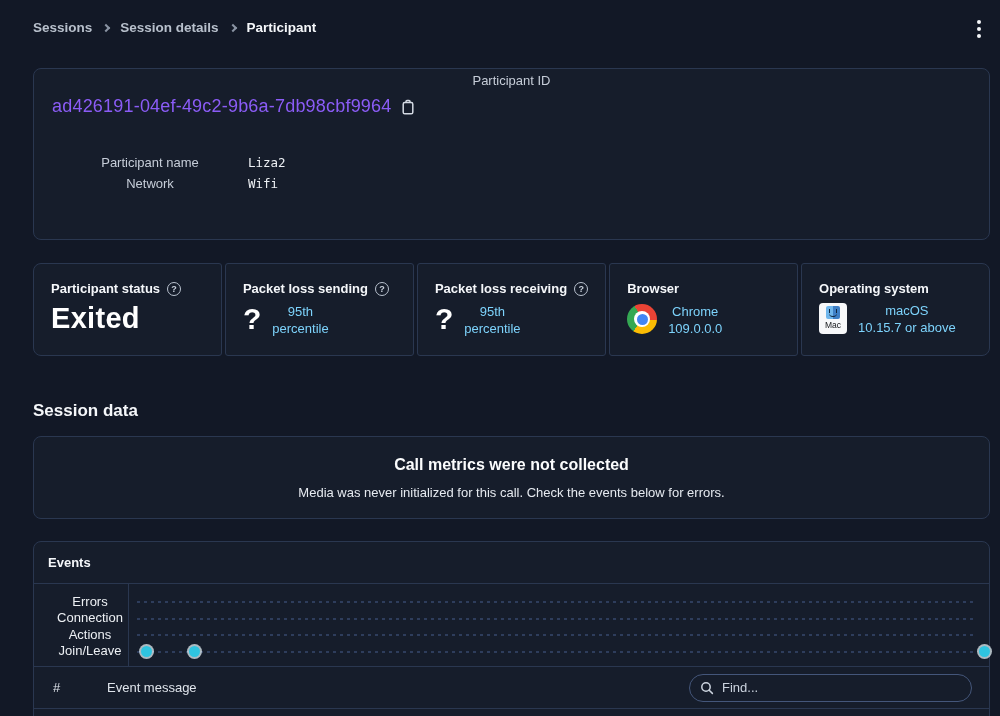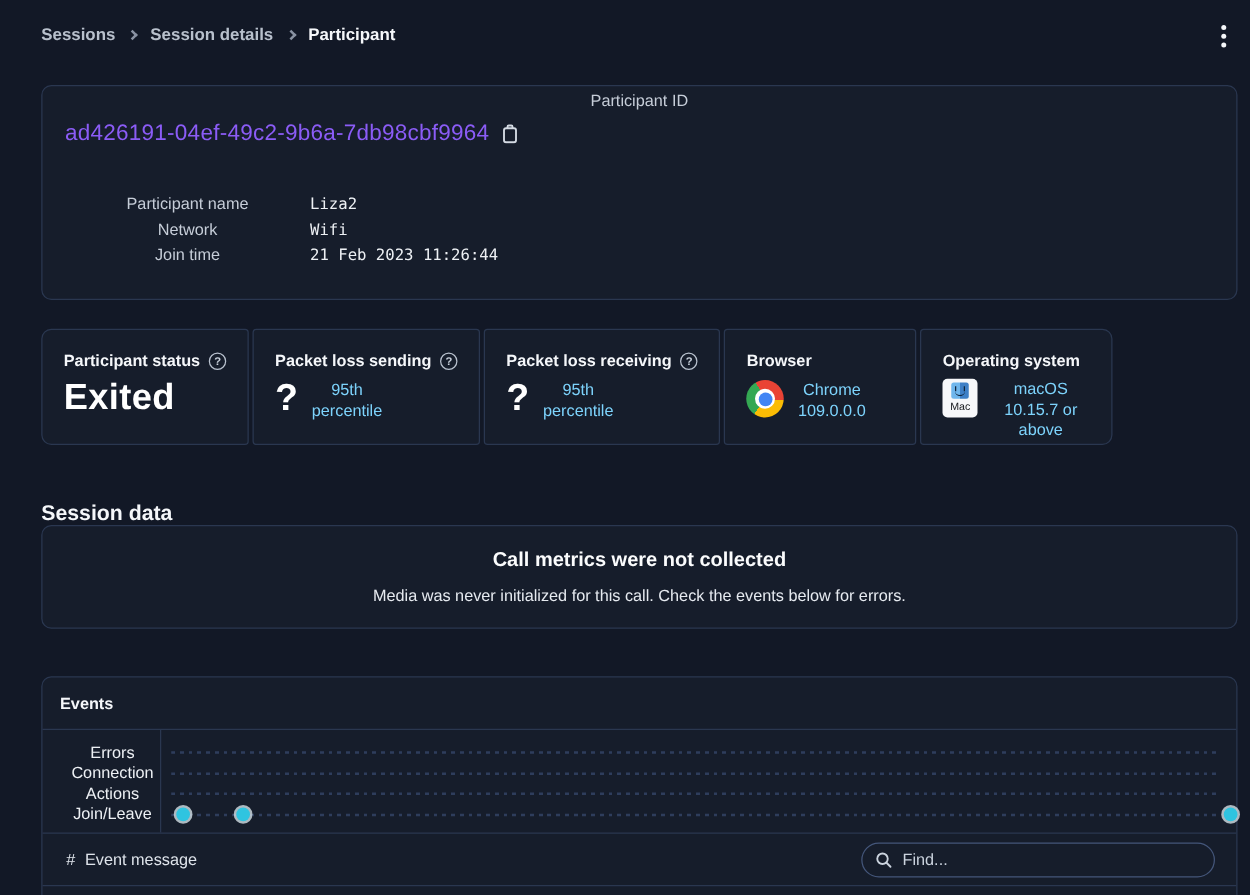--- a/index.html
+++ b/index.html
@@ -44,21 +44,21 @@
   .pid-row { display:flex; align-items:center; gap:10px; margin-top:8px; }
   .pid-value { font-size:18px; font-weight:400; letter-spacing:.2px; color:#8b5cf6; }
   .icon-btn { background:none; border:none; cursor:pointer; display:flex; align-items:center; padding:0; }
   .details { margin-top:35px; font-size:13px; }
   .detail-row { display:flex; height:20.8px; align-items:center; }
   .detail-row .dl { width:196px; color:#C6CDD8; }
   .detail-row .dv { font-family:"DejaVu Sans Mono", monospace; font-size:12.5px; color:#EDF0F4; }
 
   
   .status-row {
-    position:absolute; left:33px; top:263px; width:857px; height:93px;
+    position:absolute; left:33px; top:263px; width:957px; height:93px;
     display:flex; gap:3px;
   }
   .status-cell {
     flex:1 1 0;
     background:#161D2B;
     border:1px solid #2A3750;
     border-radius:3px;
     padding:17px 17px 0 17px;
   }
   .status-cell:first-child { border-radius:8px 3px 3px 8px; }
@@ -100,21 +100,21 @@
     border-left:1.5px solid #10253c; border-right:1.5px solid #10253c;
   }
   .mac-face::after {
     content:""; position:absolute; left:3px; right:3px; bottom:2px; height:4px;
     border-bottom:1.5px solid #10253c; border-radius:0 0 5px 5px;
   }
   .mac-text { font-size:8.5px; color:#16181C; line-height:12px; }
 
   
   .section-heading { position:absolute; left:33px; top:401px; font-size:17px; font-weight:700; color:#F5F7FA; }
-  .metrics-card { left:33px; top:420px; width:957px; height:83px; text-align:center; padding-top:19px; }
+  .metrics-card { left:33px; top:436px; width:957px; height:83px; text-align:center; padding-top:19px; }
   .metrics-title { font-size:16px; font-weight:700; color:#FBFCFD; }
   .metrics-body { margin-top:11px; font-size:13px; color:#E6EAF0; }
 
   
   .events-card { left:33px; top:541px; width:957px; height:210px; }
   .events-header {
     height:42px; display:flex; align-items:center; padding:0 14px;
     border-bottom:1px solid #2A3750;
     font-size:13px; font-weight:700; color:#F5F7FA;
   }
@@ -134,21 +134,21 @@
     background:#2FC4E0; box-shadow:0 0 0 2px rgba(224,238,243,.75);
     top:62px; cursor:pointer;
   }
   .event-dot.d1 { left:11.5px; } .event-dot.d2 { left:59.5px; } .event-dot.d3 { left:849.5px; }
 
   .table-header {
     height:42px; display:flex; align-items:center;
     border-bottom:1px solid #2A3750; font-size:13px; color:#DFE4EB;
   }
   .th-num { margin-left:19px; width:15px; }
-  .th-msg { }
+  .th-msg { margin-left:39px; }
   .find-wrap {
     margin-left:auto; margin-right:17px;
     position:relative; width:283px; height:28px;
   }
   .find-input {
     width:100%; height:100%;
     background:transparent; border:1px solid #44567A; border-radius:14px;
     color:#EDF0F4; font-size:13px; font-family:"Liberation Sans", sans-serif;
     padding:0 12px 0 32px; outline:none;
   }
@@ -184,24 +184,20 @@
   </div>
   <div class="details">
     <div class="detail-row">
       <span class="dl">Participant name</span>
       <span class="dv">Liza2</span>
     </div>
     <div class="detail-row">
       <span class="dl">Network</span>
       <span class="dv">Wifi</span>
     </div>
-    <div class="detail-row">
-      <span class="dl">Join time</span>
-      <span class="dv">21 Feb 2023 11:26:44</span>
-    </div>
   </div>
 </section>
 
 <div class="status-row">
 
   <div class="status-cell">
     <div class="status-title">
       <span>Participant status</span>
       <span class="help-icon"></span>
     </div>

